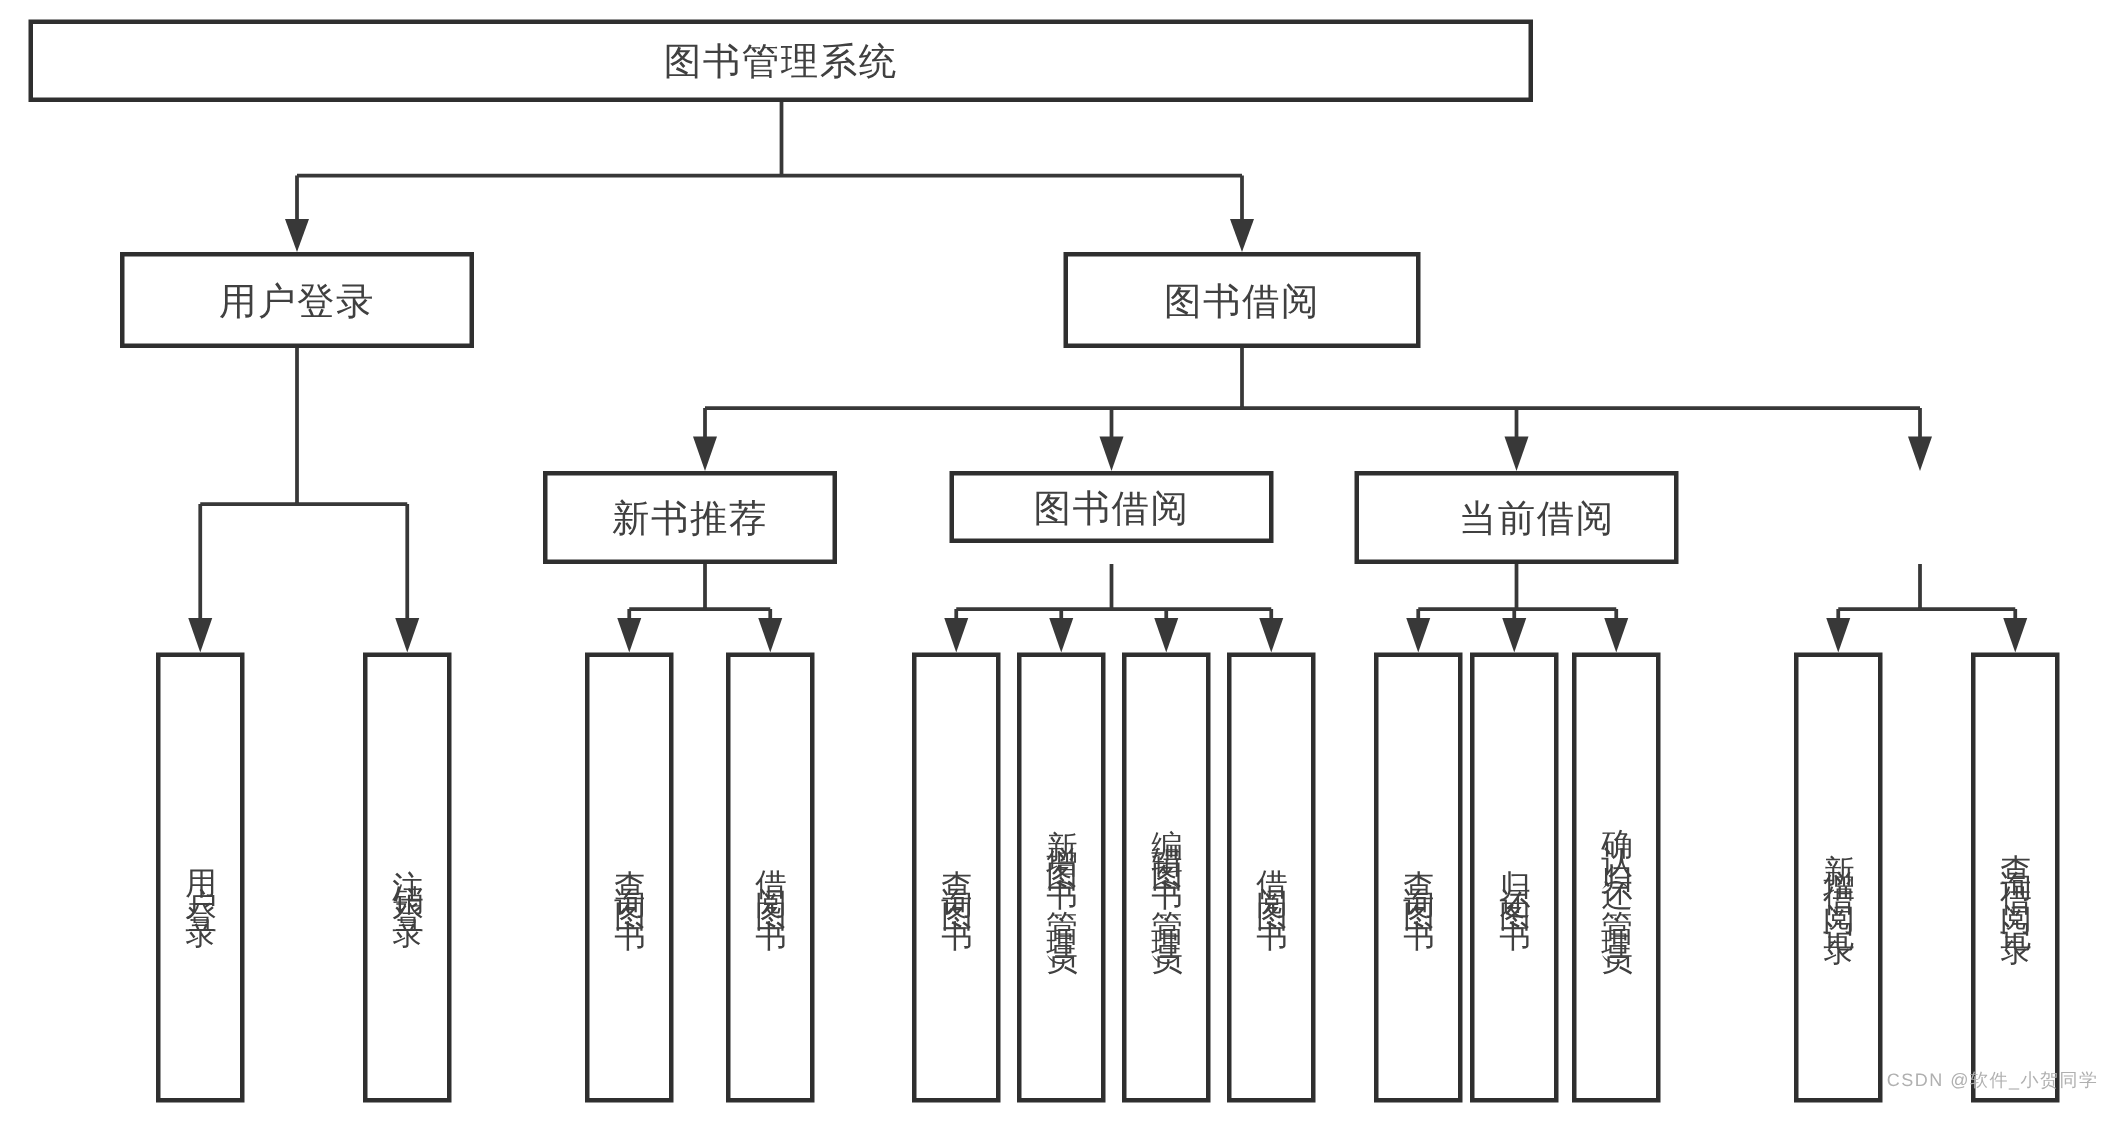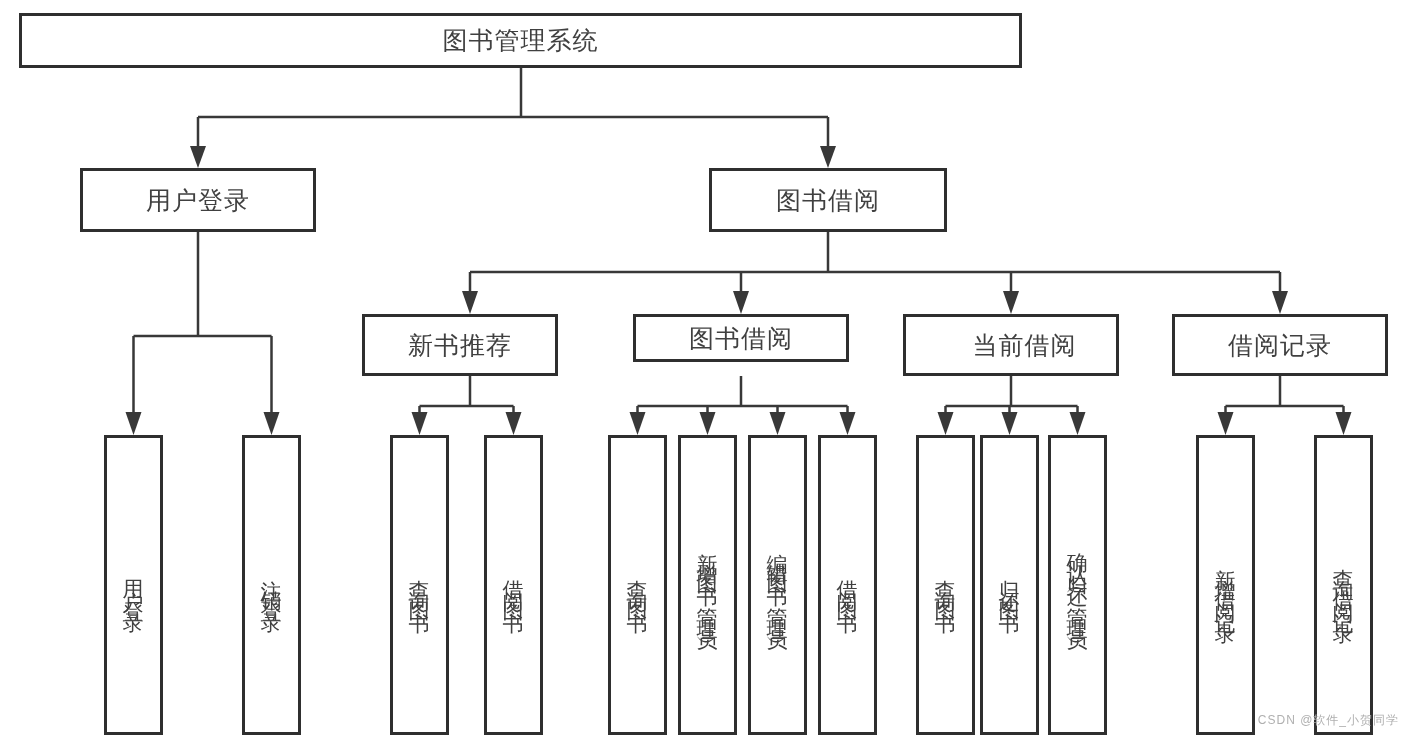--- a/index.html
+++ b/index.html
@@ -98,21 +98,20 @@
   </svg>
 
   <div class="node hbox" style="left:19px; top:13px; width:1003px; height:55px;">图书管理系统</div>
 
   <div class="node hbox" style="left:80px; top:168px; width:236px; height:64px;">用户登录</div>
   <div class="node hbox" style="left:709px; top:168px; width:238px; height:64px;">图书借阅</div>
 
   <div class="node hbox" style="left:362px; top:314px; width:196px; height:62px;">新书推荐</div>
   <div class="node hbox" style="left:633px; top:314px; width:216px; height:48px;">图书借阅</div>
   <div class="node hbox" style="left:903px; top:314px; width:216px; height:62px;padding-left:27px;">当前借阅</div>
-  <div class="node hbox" style="left:1172px; top:314px; width:216px; height:62px;">借阅记录</div>
 
   <div class="node vbox" style="left:104px;">用户登录</div>
   <div class="node vbox" style="left:242px;">注销登录</div>
 
   <div class="node vbox" style="left:390px;">查询图书</div>
   <div class="node vbox" style="left:484px;">借阅图书</div>
 
   <div class="node vbox" style="left:608px;">查询图书</div>
   <div class="node vbox" style="left:678px;">新增图书（管理员）</div>
   <div class="node vbox" style="left:748px;">编辑图书（管理员）</div>

